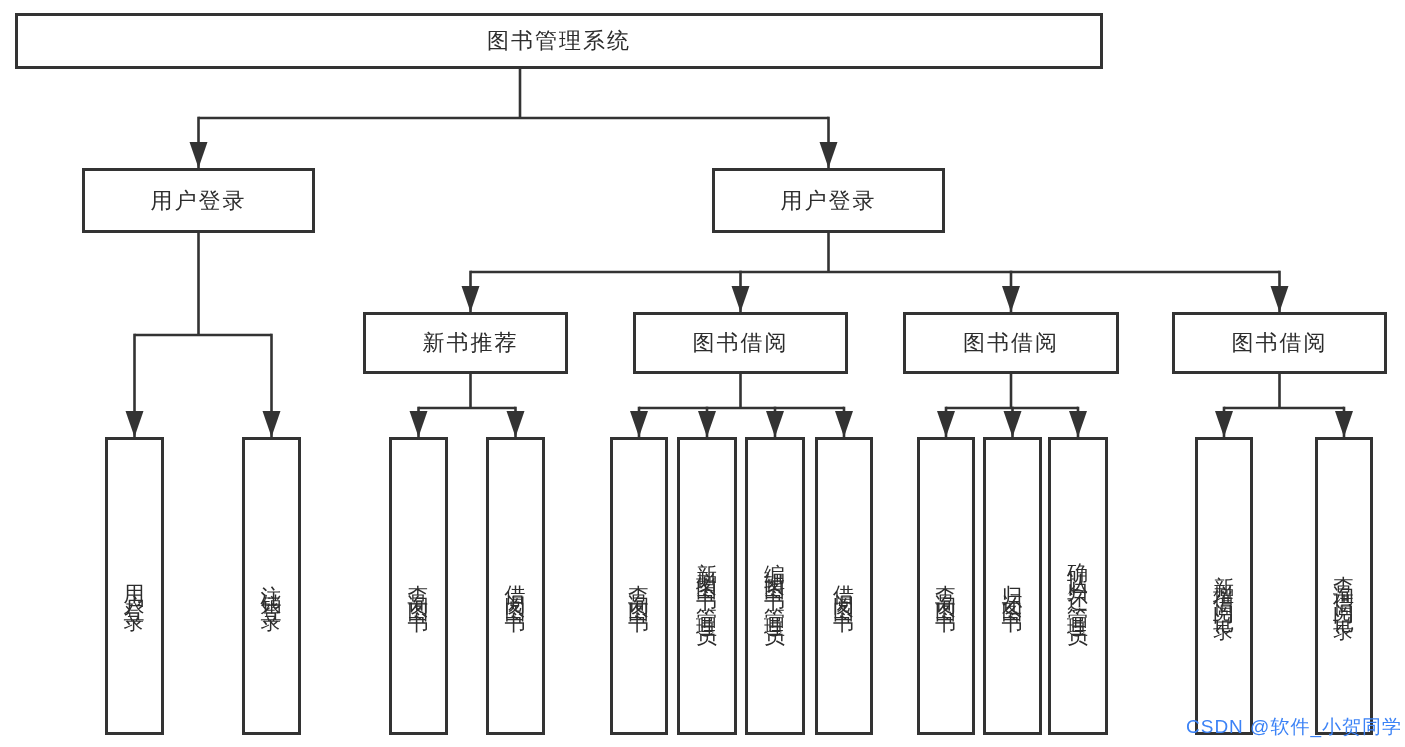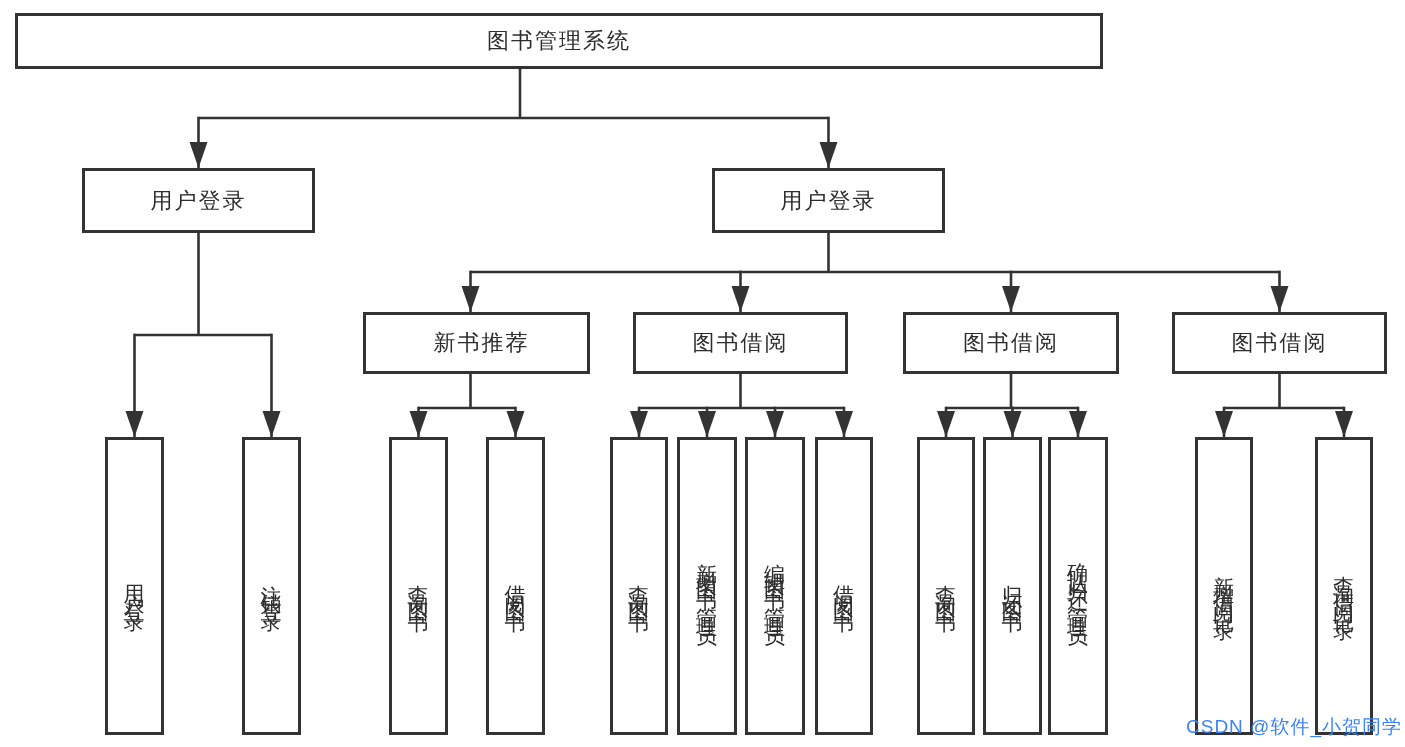--- a/index.html
+++ b/index.html
@@ -112,21 +112,21 @@
       <line x1="1224" y1="408" x2="1344" y2="408" stroke="#333333" stroke-width="2.6"></line>
       <line x1="1224" y1="406.7" x2="1224" y2="437" stroke="#333333" stroke-width="2.6"></line>
       <polygon points="1215,411 1233,411 1224,437" fill="#333333"></polygon>
       <line x1="1344" y1="406.7" x2="1344" y2="437" stroke="#333333" stroke-width="2.6"></line>
       <polygon points="1335,411 1353,411 1344,437" fill="#333333"></polygon>
     </svg>
   <div id="nodes-layer">
       <div class="node h" style="left: 15px; top: 13px; width: 1088px; height: 56px;">图书管理系统</div>
       <div class="node h" style="left: 82px; top: 168px; width: 233px; height: 65px;">用户登录</div>
       <div class="node h" style="left: 712px; top: 168px; width: 233px; height: 65px;">用户登录</div>
-      <div class="node h" style="left: 363px; top: 312px; width: 227px; height: 62px; padding-left: 10px;">新书推荐</div>
+      <div class="node h" style="left: 363px; top: 312px; width: 205px; height: 62px; padding-left: 10px;">新书推荐</div>
       <div class="node h" style="left: 633px; top: 312px; width: 215px; height: 62px;">图书借阅</div>
       <div class="node h" style="left: 903px; top: 312px; width: 216px; height: 62px;">图书借阅</div>
       <div class="node h" style="left: 1172px; top: 312px; width: 215px; height: 62px;">图书借阅</div>
       <div class="node v" style="left: 105px; top: 437px; width: 59px; height: 298px;">用户登录</div>
       <div class="node v" style="left: 242px; top: 437px; width: 59px; height: 298px;">注销登录</div>
       <div class="node v" style="left: 389px; top: 437px; width: 59px; height: 298px;">查询图书</div>
       <div class="node v" style="left: 486px; top: 437px; width: 59px; height: 298px;">借阅图书</div>
       <div class="node v" style="left: 610px; top: 437px; width: 58px; height: 298px;">查询图书</div>
       <div class="node v" style="left: 677px; top: 437px; width: 60px; height: 298px;">新增图书（管理员）</div>
       <div class="node v" style="left: 745px; top: 437px; width: 60px; height: 298px;">编辑图书（管理员）</div>

